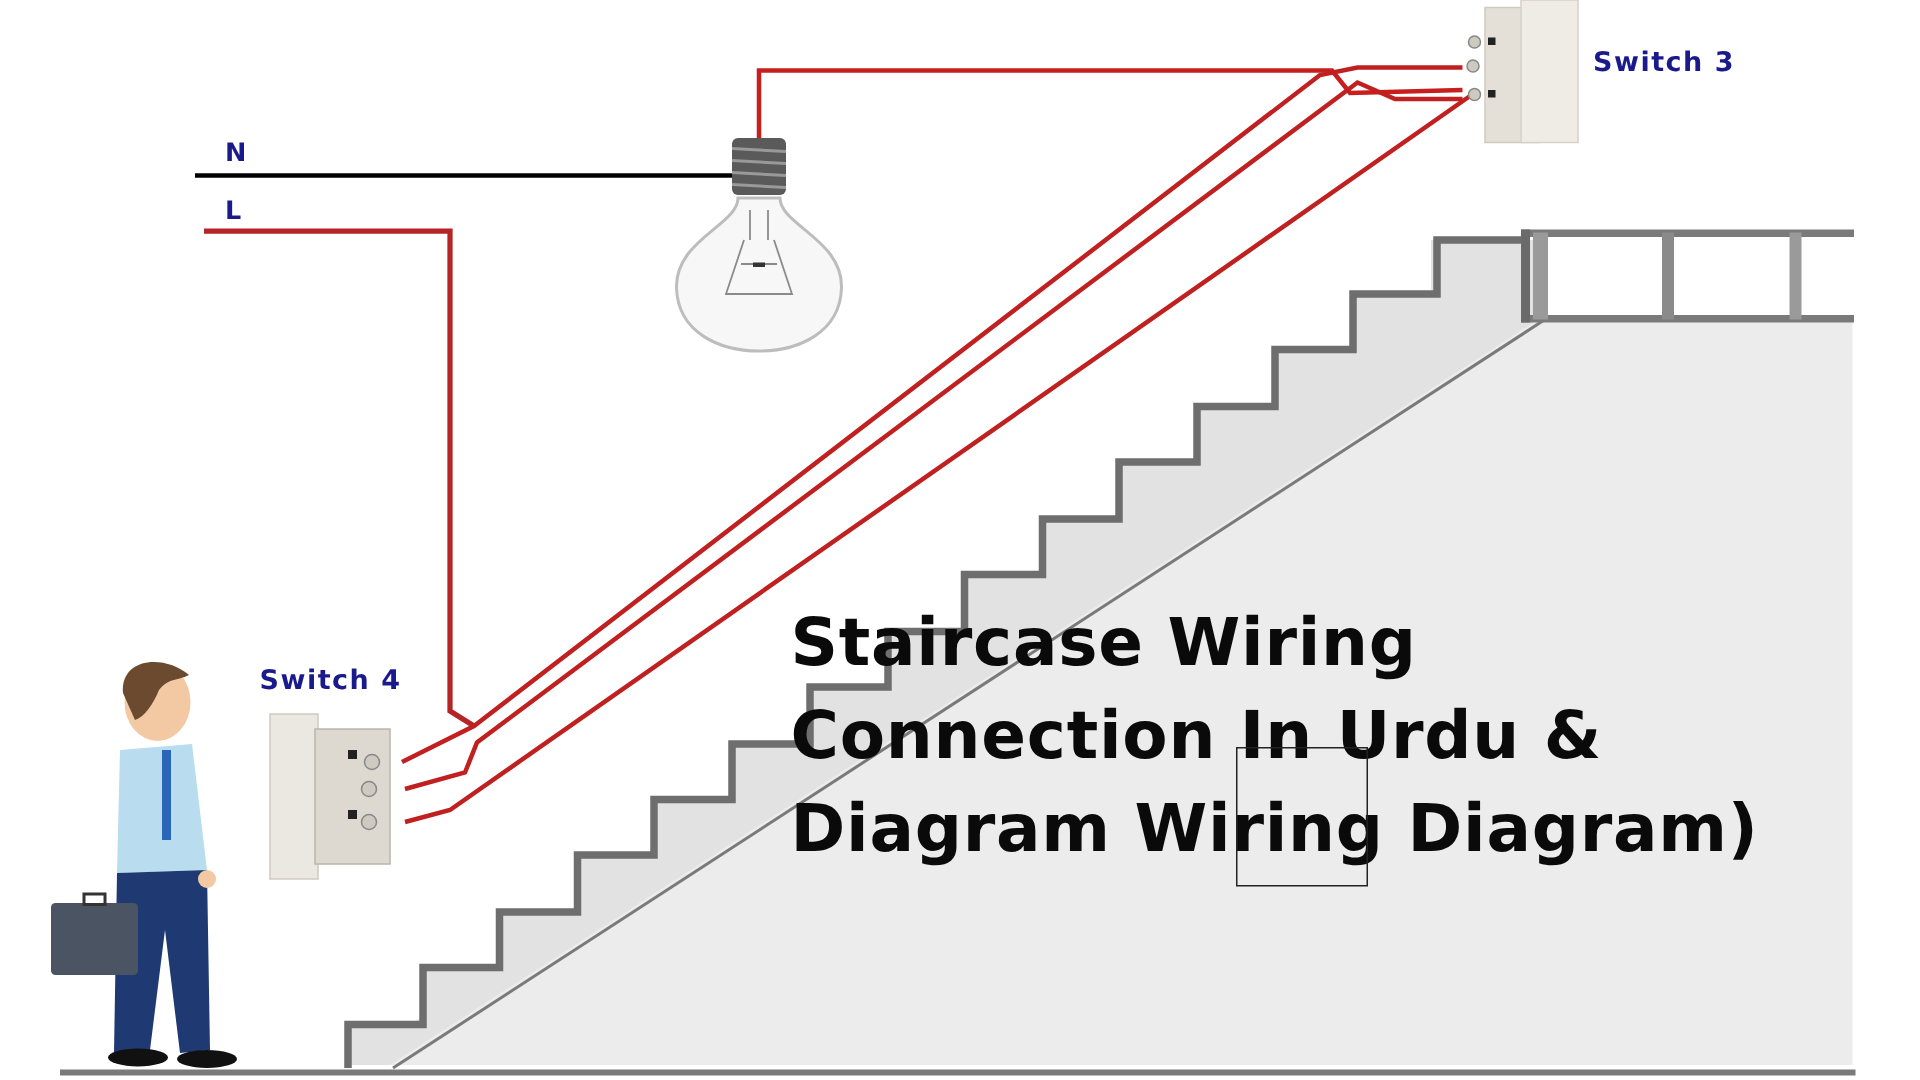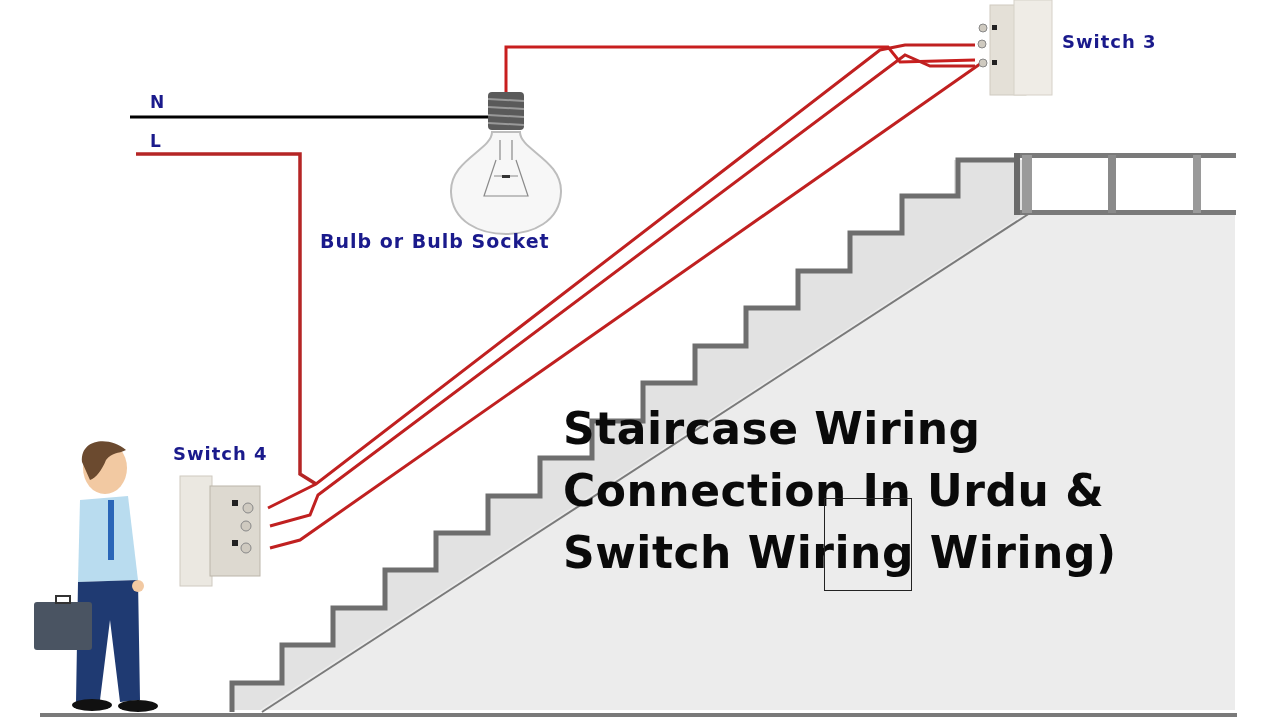--- a/index.html
+++ b/index.html
@@ -5,21 +5,21 @@
     html, body { margin: 0; padding: 0; background: #ffffff; }
     body { width: 1280px; height: 720px; position: relative; overflow: hidden; font-family: "DejaVu Sans", sans-serif; }
     #stage { position: absolute; left: 0; top: 0; width: 1280px; height: 720px; }
     .label { position: absolute; color: #1a1a8c; font-weight: bold; font-family: "DejaVu Sans", sans-serif; letter-spacing: 1px; white-space: nowrap; }
     .label-n { left: 150px; top: 92px; font-size: 17px; }
     .label-l { left: 150px; top: 131px; font-size: 17px; }
     .label-bulb { left: 320px; top: 230px; font-size: 19px; }
     .label-sw1 { left: 173px; top: 443px; font-size: 18px; }
     .label-sw2 { left: 1062px; top: 31px; font-size: 18px; }
     .title { position: absolute; left: 527px; top: 398px; width: 700px; font-family: "DejaVu Sans", sans-serif; font-weight: bold; font-size: 44px; line-height: 62px; color: #0a0a0a; letter-spacing: 0.5px; }
-    .title div { white-space: nowrap; margin-left: 36px; }
+    .title div { white-space: nowrap; }
     .sel-box { position: absolute; left: 824px; top: 498px; width: 88px; height: 93px; border: 1px solid #222; box-sizing: border-box; }
   </style>
 </head>
 <body>
 
 <div id="stage">
   <svg width="1280" height="720" viewBox="0 0 1280 720">
 
     <g>
 
@@ -94,24 +94,23 @@
       <ellipse cx="138" cy="706" rx="20" ry="6" fill="#111"></ellipse>
       <rect x="34" y="602" width="58" height="48" rx="3" fill="#4a5462"></rect>
       <rect x="56" y="596" width="14" height="7" fill="none" stroke="#333" stroke-width="2"></rect>
       <circle cx="138" cy="586" r="6" fill="#f2c9a2"></circle>
     </g>
   </svg>
 
   
   <div class="label label-n">N</div>
   <div class="label label-l">L</div>
-  <div class="label label-bulb">Bulb or Bulb Socket</div>
   <div class="label label-sw1">Switch 4</div>
   <div class="label label-sw2">Switch 3</div>
 
   
   <div class="title">
     <div>Staircase Wiring</div>
     <div>Connection In Urdu &amp;</div>
-    <div>Switch Wiring Wiring)</div>
+    <div>Diagram Wiring Diagram)</div>
   </div>
   <div class="sel-box"></div>
 </div>
 
 </body></html>

